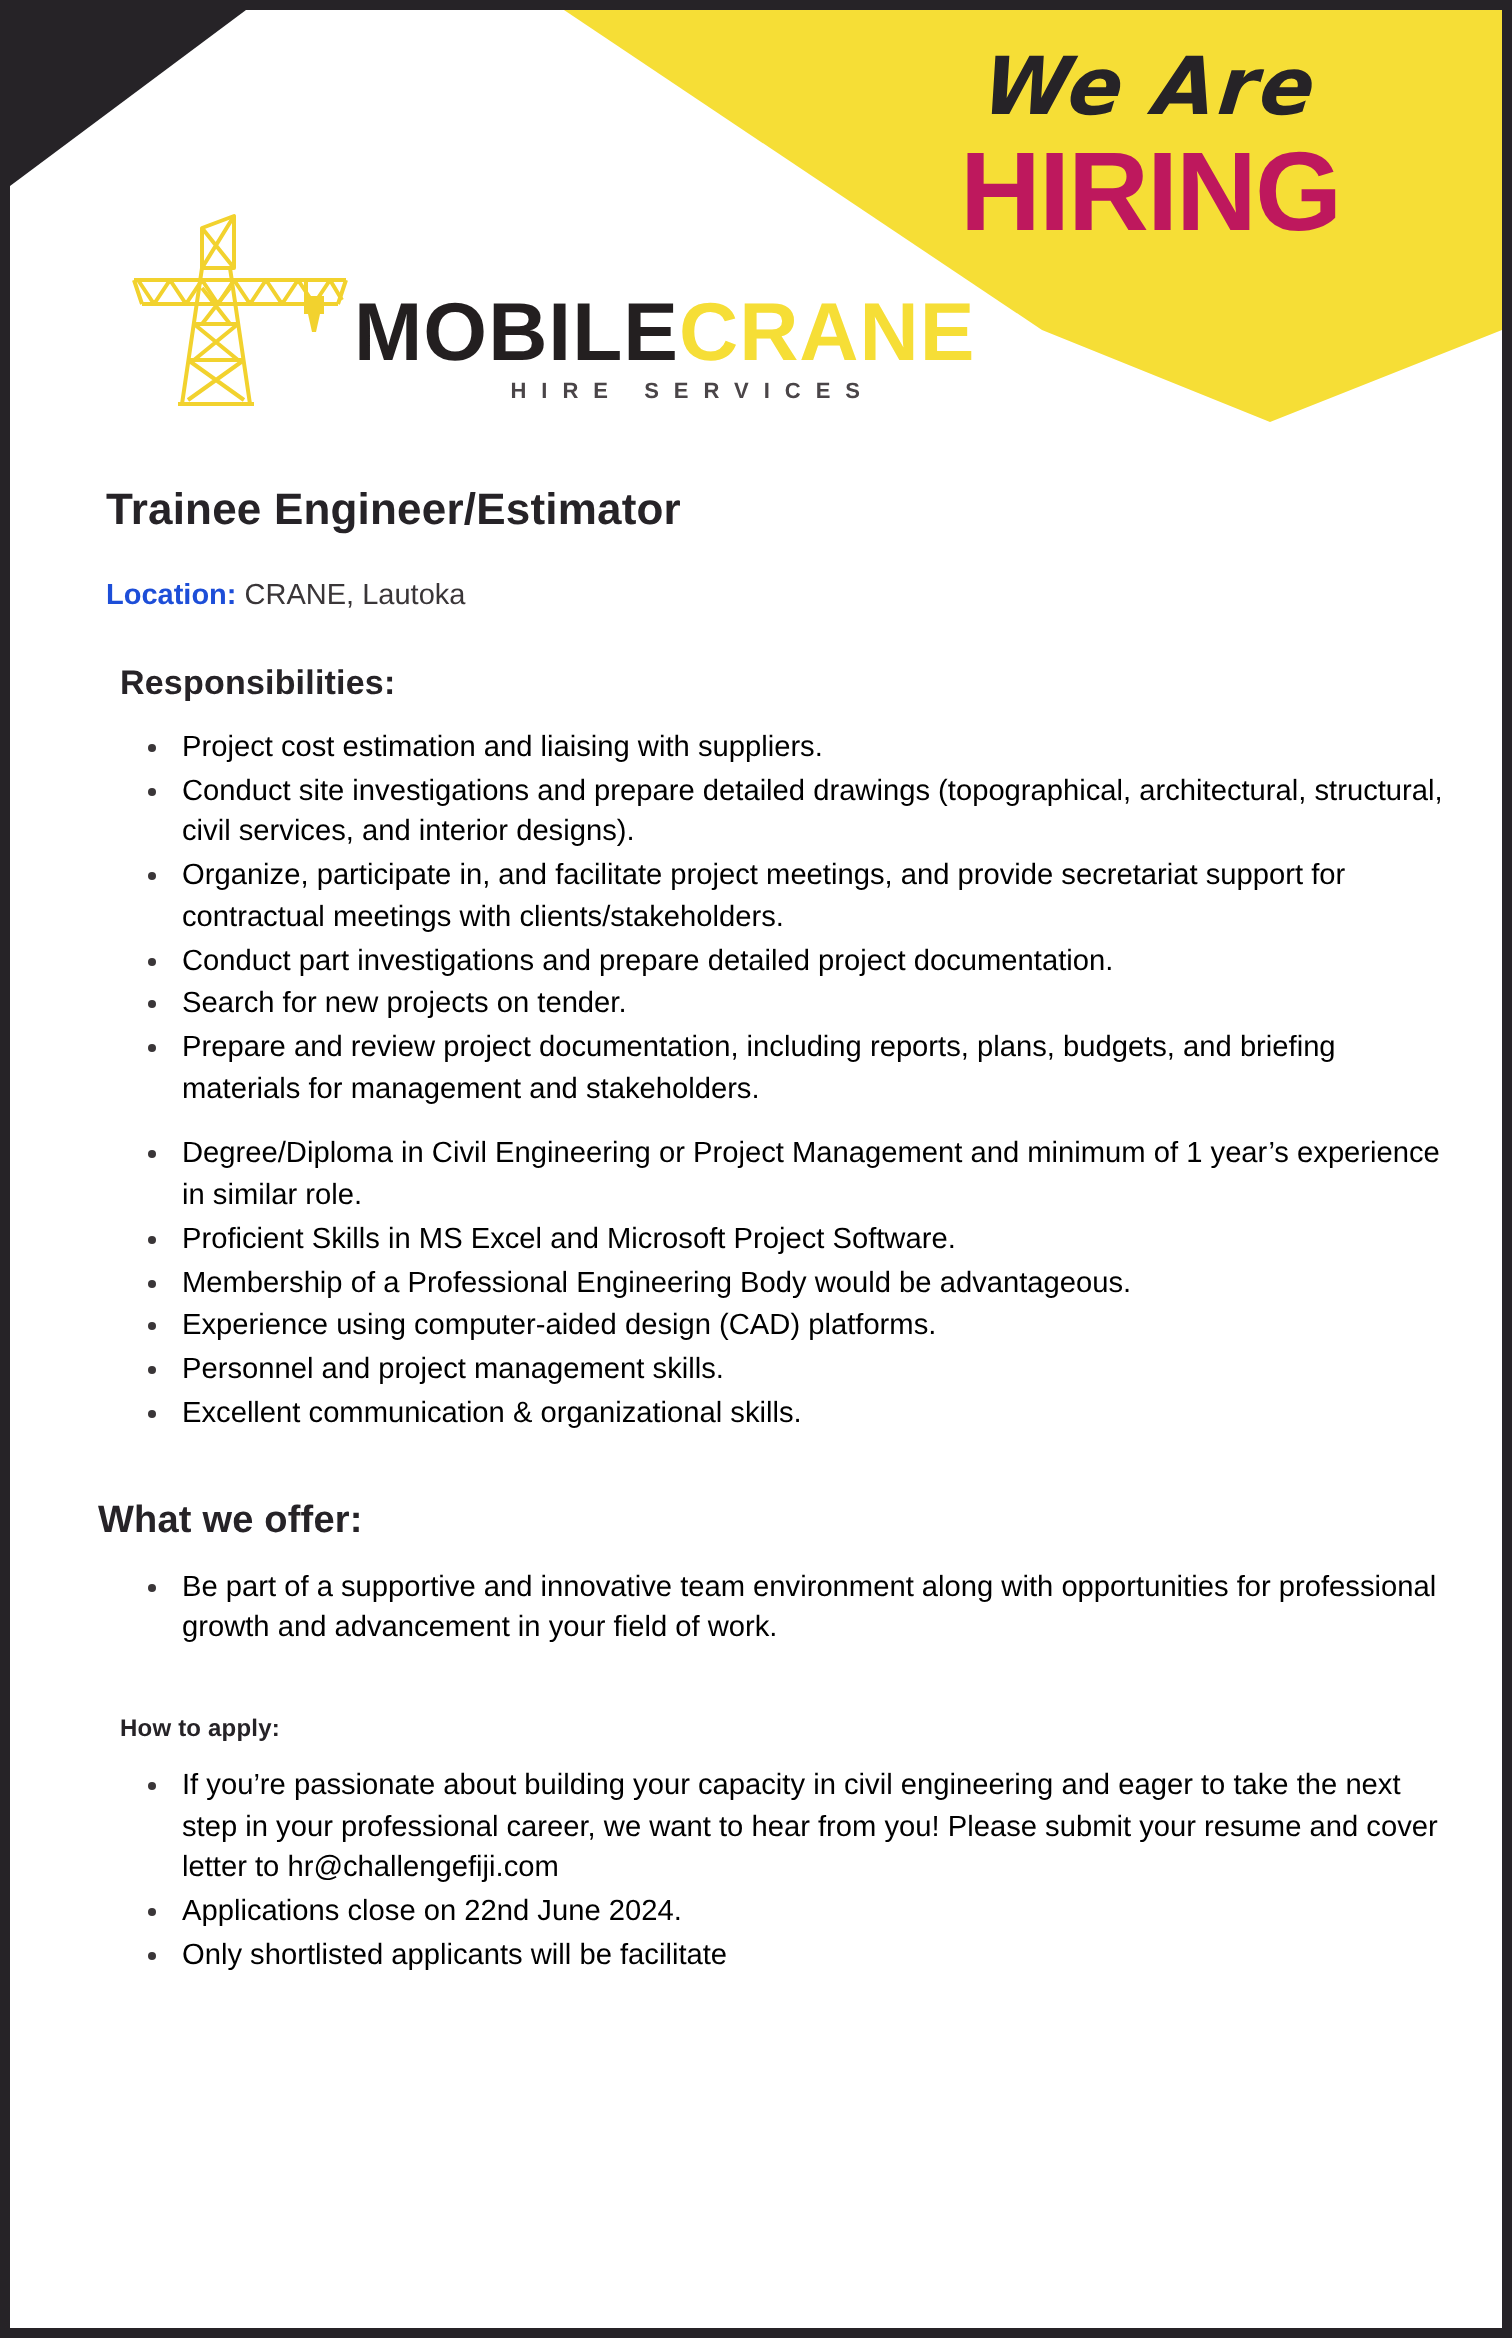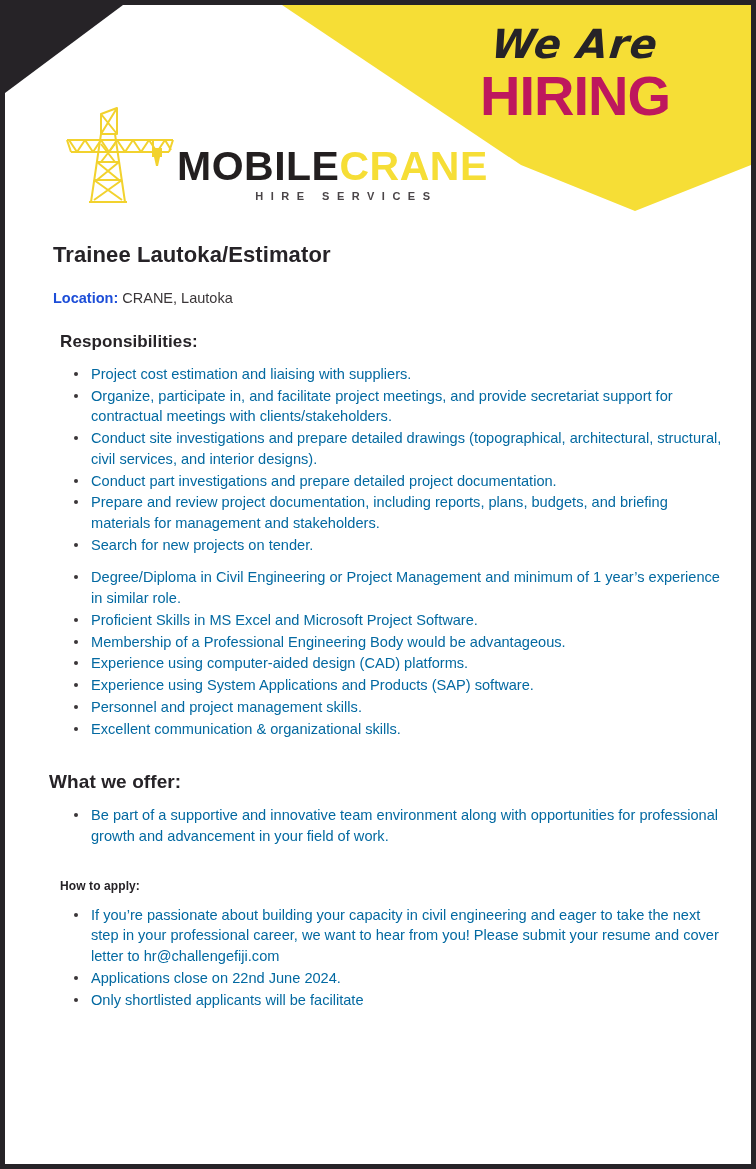--- a/index.html
+++ b/index.html
@@ -141,21 +141,21 @@
 
   ul.bullets {
     margin: 12px 0 0 0;
     padding-left: 36px;
     list-style: none;
   }
   ul.bullets li {
     position: relative;
     font-size: 14.6px;
     line-height: 1.42;
-    color: #0369a1;
+    color: #000000;
     margin-bottom: 1px;
     padding-left: 2px;
   }
   ul.bullets li::before {
     content: "";
     position: absolute;
     left: -15px;
     top: 8px;
     width: 4px;
     height: 4px;
@@ -211,42 +211,41 @@
       </svg>
       <div class="logo-text">
         <div class="wordmark"><span class="wm-dark">M</span><span class="wm-dark">O</span><span class="wm-dark">BILE</span><span class="wm-yellow">CRANE</span></div>
         <div class="tagline">HIRE SERVICES</div>
       </div>
     </div>
   </div>
 
   <div class="body-wrap">
 
-    <div class="job-title">Trainee Lautoka/Estimator</div>
+    <div class="job-title">Trainee Engineer/Estimator</div>
 
     <div class="location"><b>Location:</b>
       <span>CRANE, Lautoka</span>
     </div>
 
     <div class="section-heading sh-responsibilities">Responsibilities:</div>
     <ul class="bullets indent-a">
       <li>Project cost estimation and liaising with suppliers.</li>
+      <li>Conduct site investigations and prepare detailed drawings (topographical, architectural, structural, civil services, and interior designs).</li>
       <li>Organize, participate in, and facilitate project meetings, and provide secretariat support for contractual meetings with clients/stakeholders.</li>
-      <li>Conduct site investigations and prepare detailed drawings (topographical, architectural, structural, civil services, and interior designs).</li>
       <li>Conduct part investigations and prepare detailed project documentation.</li>
+      <li>Search for new projects on tender.</li>
       <li>Prepare and review project documentation, including reports, plans, budgets, and briefing materials for management and stakeholders.</li>
-      <li>Search for new projects on tender.</li>
     </ul>
 
     <ul class="bullets indent-b">
       <li>Degree/Diploma in Civil Engineering or Project Management and minimum of 1 year’s experience in similar role.</li>
       <li>Proficient Skills in MS Excel and Microsoft Project Software.</li>
       <li>Membership of a Professional Engineering Body would be advantageous.</li>
       <li>Experience using computer-aided design (CAD) platforms.</li>
-      <li>Experience using System Applications and Products (SAP) software.</li>
       <li>Personnel and project management skills.</li>
       <li>Excellent communication &amp; organizational skills.</li>
     </ul>
 
     <div class="section-heading sh-offer">What we offer:</div>
     <ul class="bullets indent-b">
       <li>Be part of a supportive and innovative team environment along with opportunities for professional growth and advancement in your field of work.</li>
     </ul>
 
     <div class="section-heading sh-apply">How to apply:</div>

